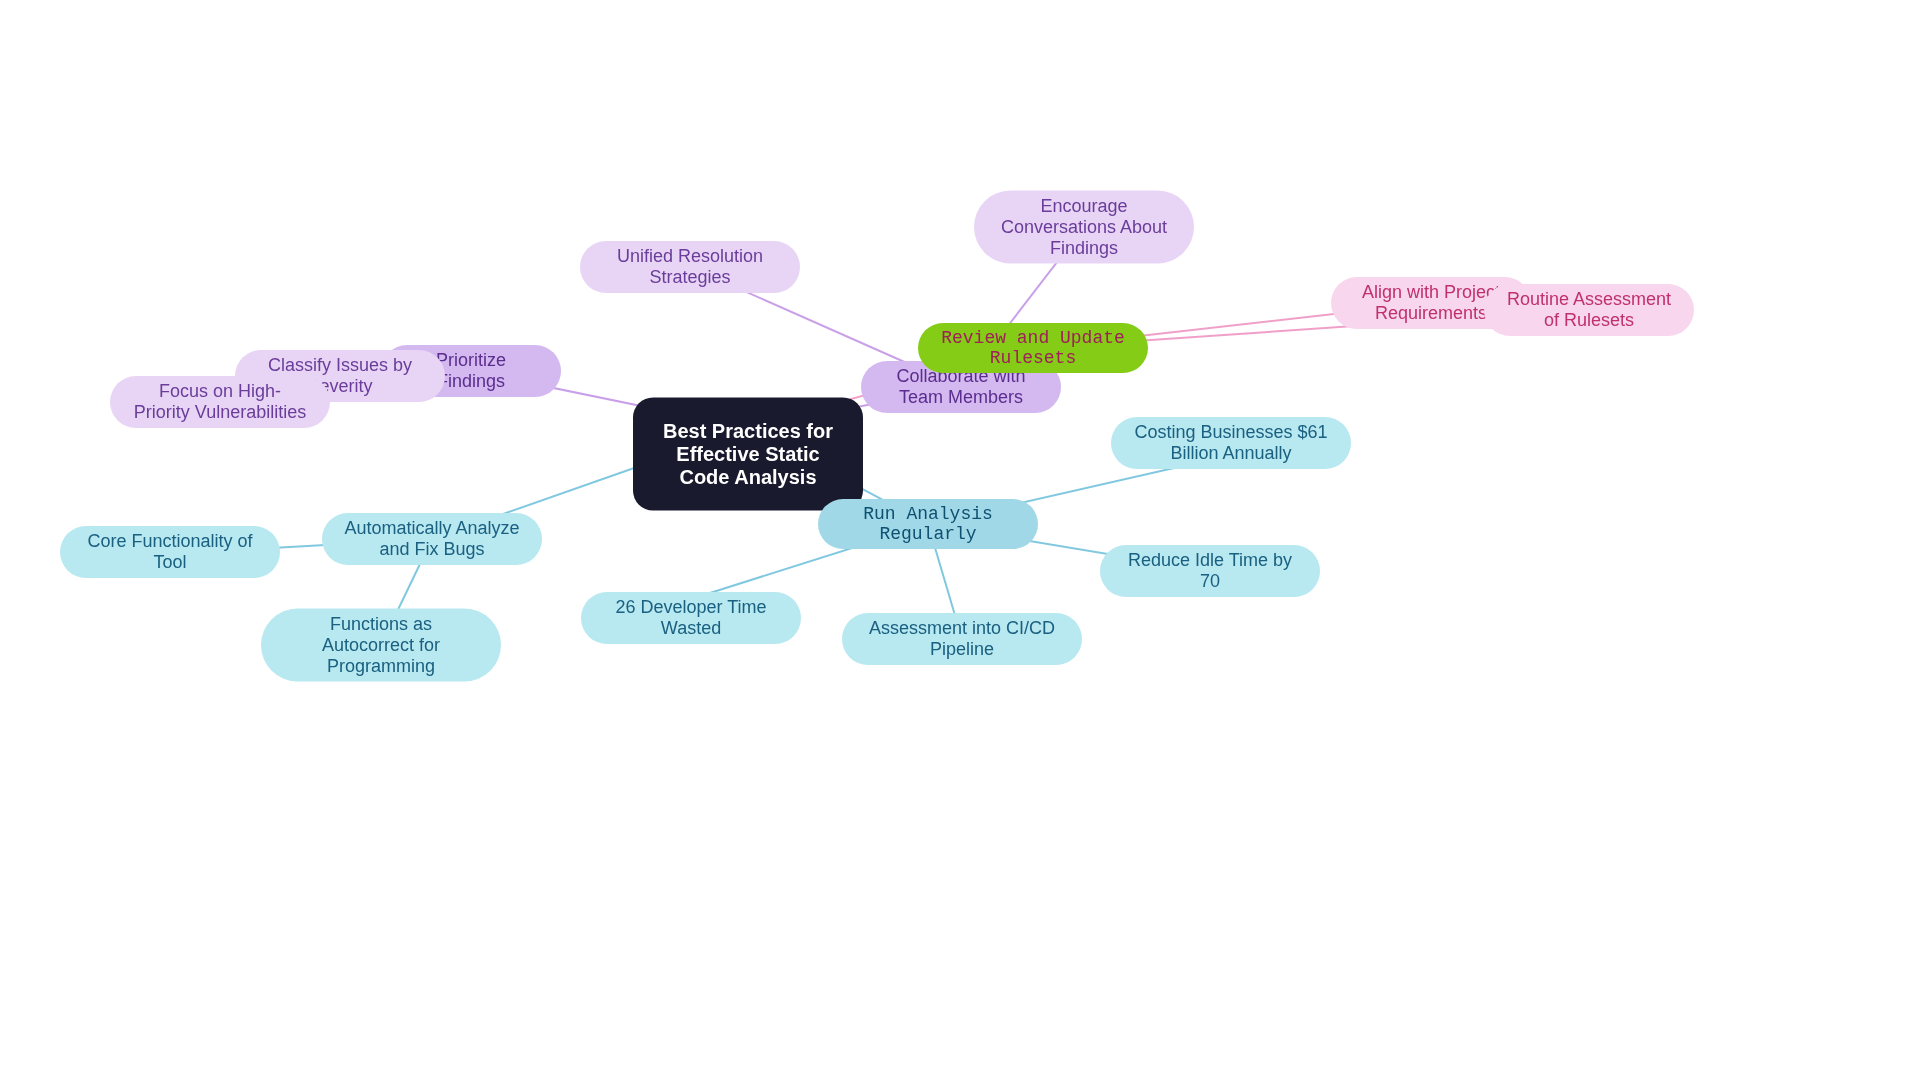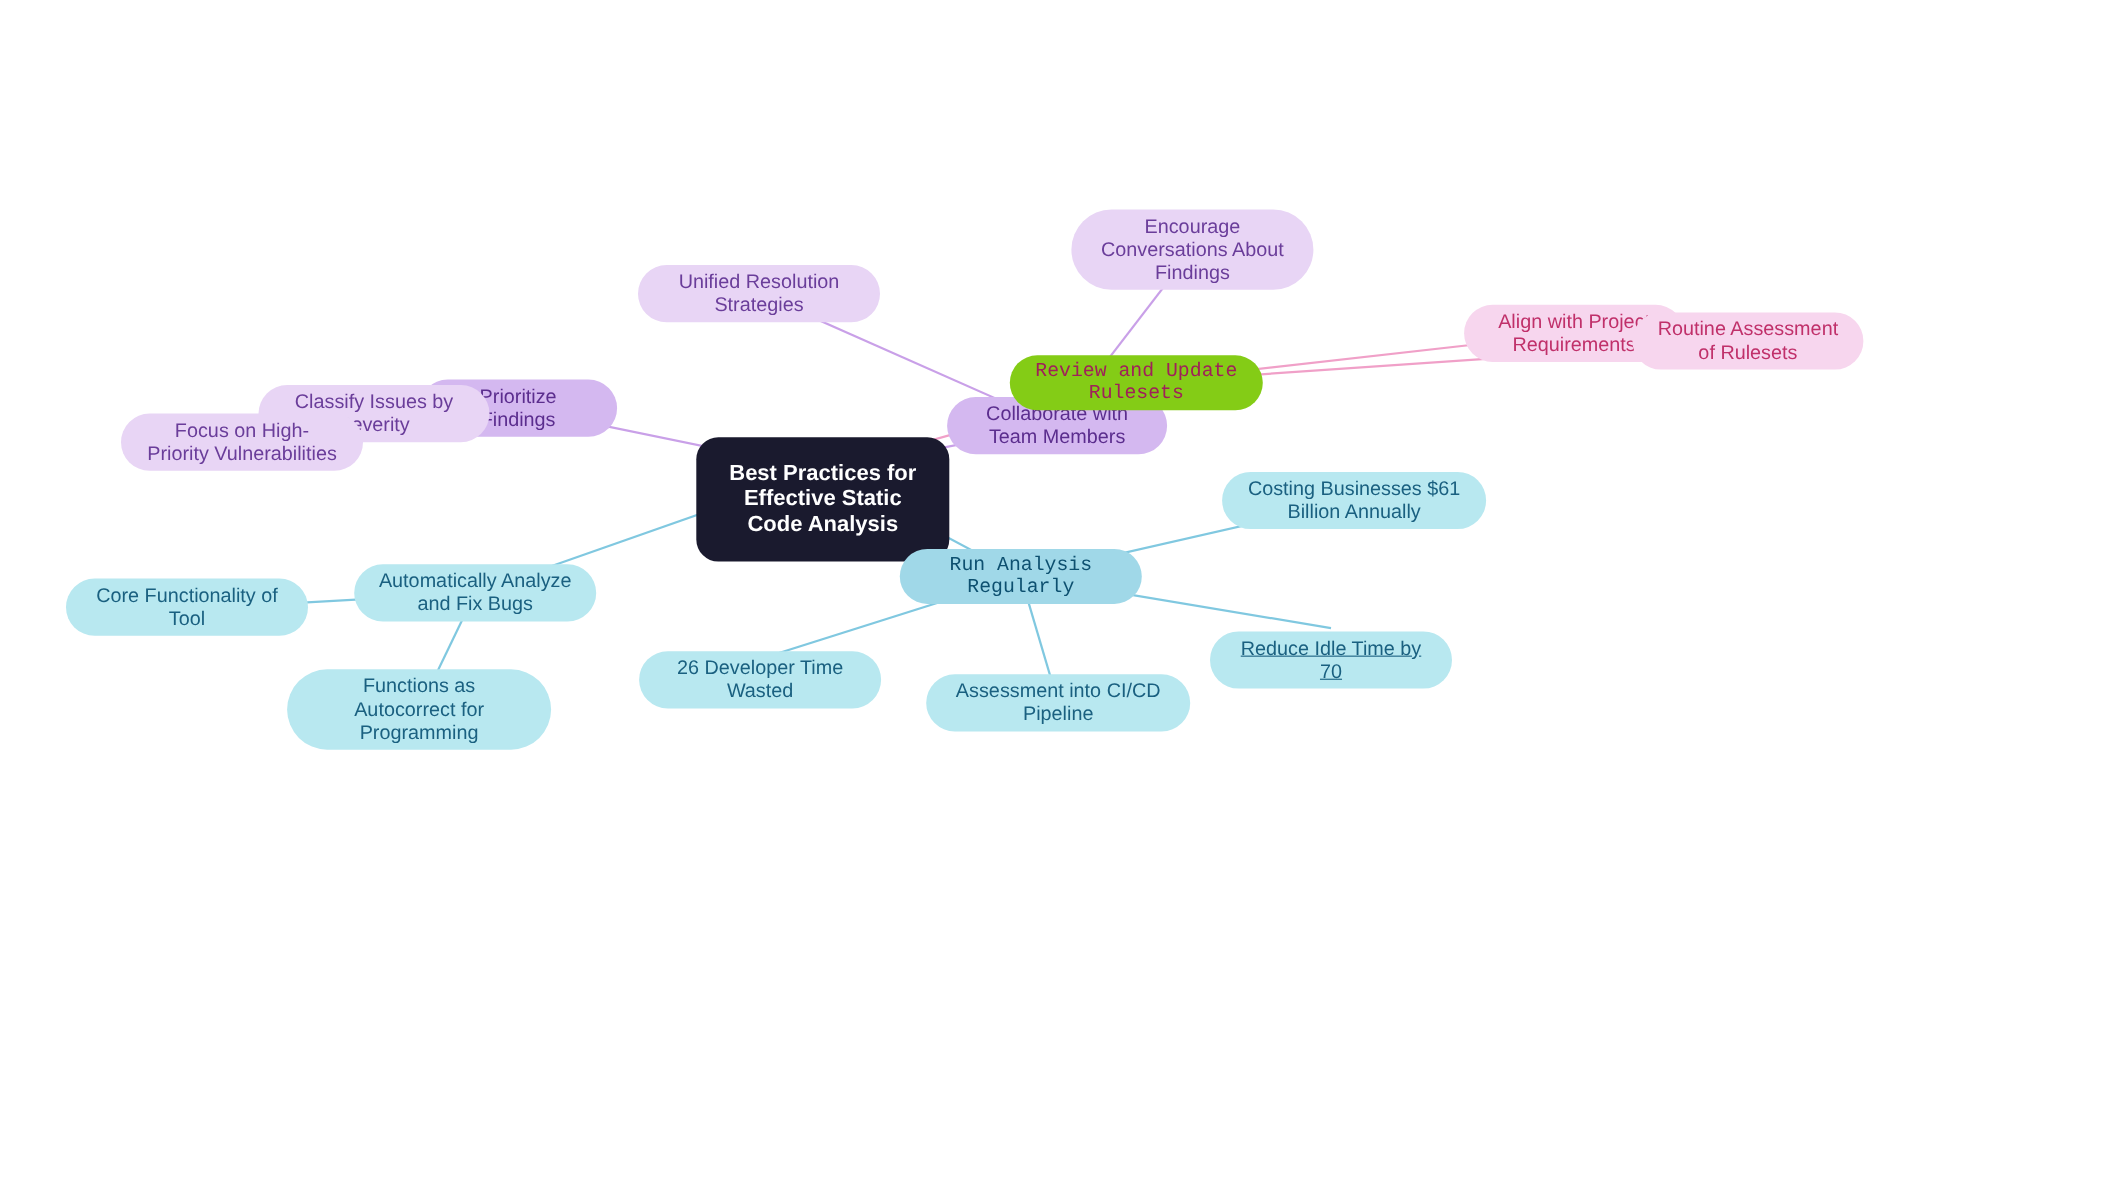--- a/index.html
+++ b/index.html
@@ -139,17 +139,17 @@
   <div class="node node-blue-light" style="left: 170px; top: 552px; width: 220px;">Core Functionality of Tool</div>
 
   <div class="node node-blue-light" style="left: 381px; top: 645px; width: 240px; text-align: center;">Functions as Autocorrect for Programming</div>
 
   <div class="node node-blue-mid" style="left: 928px; top: 524px; width: 220px;">Run Analysis Regularly</div>
 
   <div class="node node-blue-light" style="left: 691px; top: 618px; width: 220px;">26 Developer Time Wasted</div>
 
   <div class="node node-blue-light" style="left: 962px; top: 639px; width: 240px;">Assessment into CI/CD Pipeline</div>
 
-  <div class="node node-blue-light" style="left: 1231px; top: 455px; width: 240px;">Costing Businesses $61 Billion Annually</div>
+  <div class="node node-blue-light" style="left: 1231px; top: 443px; width: 240px;">Costing Businesses $61 Billion Annually</div>
 
-  <div class="node node-blue-light" style="left: 1210px; top: 600px; width: 220px; text-decoration: underline;">Reduce Idle Time by 70</div>
+  <div class="node node-blue-light" style="left: 1210px; top: 571px; width: 220px;">Reduce Idle Time by 70</div>
 
 </div>
 
 </body></html>

